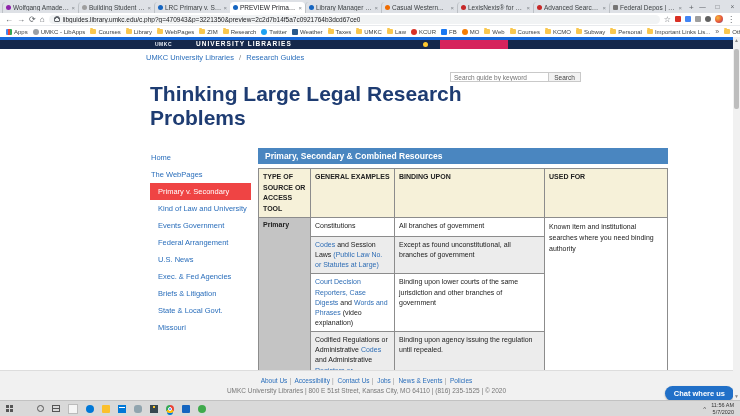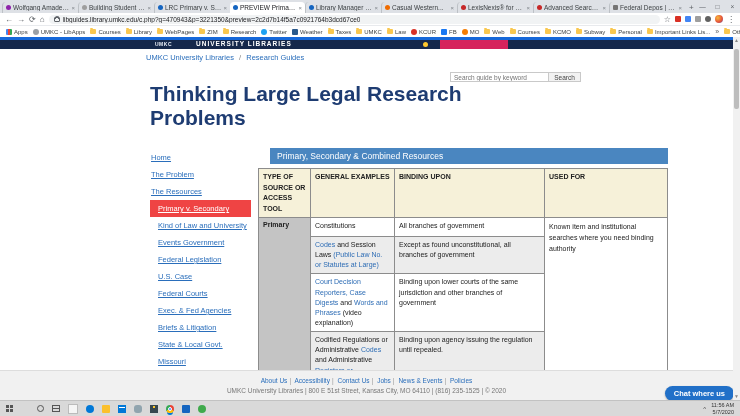--- a/index.html
+++ b/index.html
@@ -69,27 +69,27 @@
   .searchwrap input{flex:1;height:10px;border:1px solid #c9c9c9;font-size:6.5px;padding:0 3px;
     font-family:inherit;color:#333;box-sizing:border-box;background:#fff;outline:none;min-width:0;}
   .searchwrap button{width:32px;height:10px;border:1px solid #c9c9c9;border-left:none;background:#f2f2f2;
     font-size:6.5px;color:#444;font-family:inherit;padding:0;}
 
   .pgtitle{position:absolute;left:150px;top:82px;width:320px;font-size:21px;line-height:1.16;
     font-weight:bold;color:#1e3c72;}
 
   
   .sidenav{position:absolute;left:145px;top:149px;width:106px;font-size:7.5px;}
-  .nav-item{color:#2a6ebb;padding:4px 4px 4px 6px;line-height:1.2;cursor:pointer;text-decoration:underline;}
+  .nav-item{color:#2a6ebb;padding:4px 4px 4px 6px;line-height:1.2;cursor:pointer;}
   .nav-item.lvl1{margin-left:5px;padding-left:8px;}
   .nav-item.active{background:#ef4444;color:#fff;}
 
   
   .content{position:absolute;left:258px;top:148px;width:410px;}
-  .boxhdr{background:#4a86c0;color:#fff;font-weight:normal;font-size:8.5px;padding:3px 7px;margin-left:12px;}
+  .boxhdr{background:#4a86c0;color:#fff;font-weight:bold;font-size:8.5px;padding:3px 7px;}
   table.res{border-collapse:collapse;width:100%;margin-top:4px;table-layout:fixed;
     border:1px solid #555;}
   table.res th,table.res td{border:1px solid #8c8c8c;vertical-align:top;text-align:left;
     padding:3px 4px;font-size:7px;color:#222;box-sizing:border-box;}
   table.res th{background:#f6f1d9;font-weight:bold;height:44px;font-size:7px;line-height:1.5;}
   td.groupcell{background:#c4c4c4;color:#222;font-weight:bold;font-size:7.5px;}
   td.body{background:#fff;font-size:7.5px;line-height:1.45;color:#333;}
   td.body.shade{background:#ececec;}
   .lnk{color:#2e6db5;}
   td.usedfor{background:#fff;font-size:7.5px;line-height:1.6;color:#333;}
@@ -321,28 +321,26 @@
 
   <div class="searchwrap">
     <input type="text" placeholder="Search guide by keyword" style="">
     <button>Search</button>
   </div>
 
   <div class="pgtitle">Thinking Large Legal Research Problems</div>
 
   <div class="sidenav">
     <div class="nav-item">Home</div>
-    <div class="nav-item">The Problem</div>
-    <div class="nav-item">The Resources</div>
+    <div class="nav-item">The WebPages</div>
     <div class="nav-item lvl1 active">Primary v. Secondary</div>
     <div class="nav-item lvl1">Kind of Law and University</div>
     <div class="nav-item lvl1">Events Government</div>
-    <div class="nav-item lvl1">Federal Legislation</div>
-    <div class="nav-item lvl1">U.S. Case</div>
-    <div class="nav-item lvl1">Federal Courts</div>
+    <div class="nav-item lvl1">Federal Arrangement</div>
+    <div class="nav-item lvl1">U.S. News</div>
     <div class="nav-item lvl1">Exec. &amp; Fed Agencies</div>
     <div class="nav-item lvl1">Briefs &amp; Litigation</div>
     <div class="nav-item lvl1">State &amp; Local Govt.</div>
     <div class="nav-item lvl1">Missouri</div>
   </div>
 
   <div class="content">
     <div class="boxhdr">Primary, Secondary &amp; Combined Resources</div>
     <table class="res">
       <colgroup>

